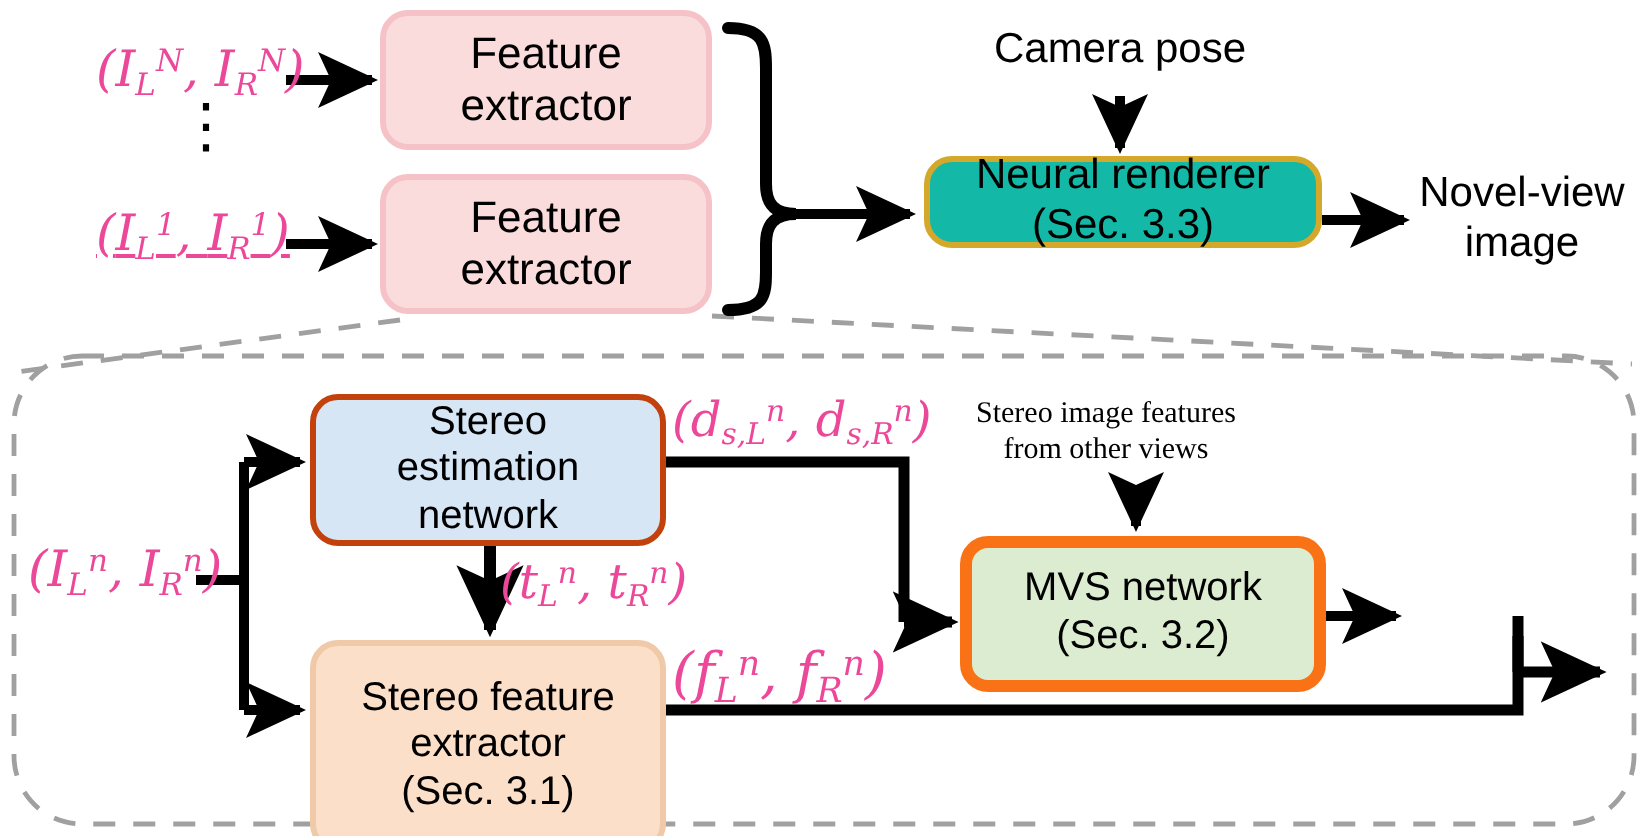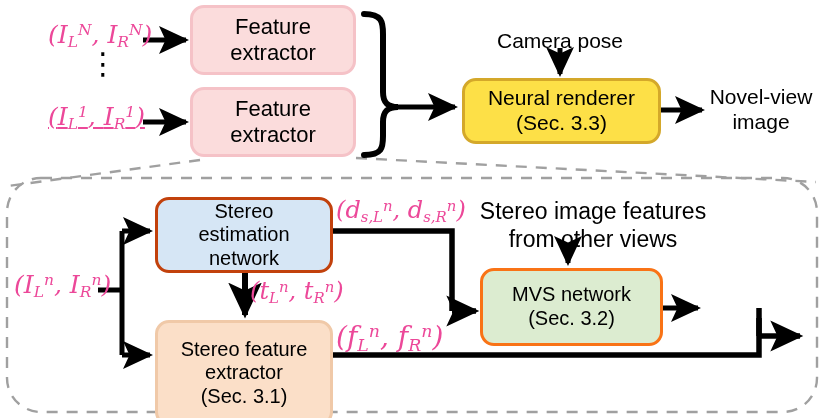--- a/index.html
+++ b/index.html
@@ -131,50 +131,50 @@
   <div class="node" style="left:190px; top:5px; width:166px; height:70px; background:#fbdcdc; border:3px solid #f5c2c7; border-radius:14px; font-size:22px;">
     <span class="ln">Feature</span>
     <span class="ln">extractor</span>
   </div>
 
   <div class="node" style="left:190px; top:87px; width:166px; height:70px; background:#fbdcdc; border:3px solid #f5c2c7; border-radius:14px; font-size:22px;">
     <span class="ln">Feature</span>
     <span class="ln">extractor</span>
   </div>
 
-  <div class="node" style="left:462px; top:78px; width:199px; height:66px; background:#fde047; border:3px solid #d4a82a; border-radius:14px; font-size:21px;">
+  <div class="node" style="left:462px; top:78px; width:199px; height:46px; background:#14b8a6; border:3px solid #d4a82a; border-radius:14px; font-size:21px;">
     <span class="ln">Neural renderer</span>
     <span class="ln">(Sec. 3.3)</span>
   </div>
 
   <div class="node" style="left:155px; top:197px; width:178px; height:76px; background:#d6e6f5; border:3px solid #c2410c; border-radius:14px; font-size:20px;">
     <span class="ln">Stereo</span>
     <span class="ln">estimation</span>
     <span class="ln">network</span>
   </div>
 
   <div class="node" style="left:155px; top:320px; width:178px; height:106px; background:#fbdfc8; border:3px solid #f0c9a8; border-radius:14px; font-size:20px;">
     <span class="ln">Stereo feature</span>
     <span class="ln">extractor</span>
     <span class="ln">(Sec. 3.1)</span>
   </div>
 
-  <div class="node" style="left:480px; top:268px; width:183px; height:78px; background:#dcecd0; border:3px solid #f97316; border-radius:14px; font-size:20px;">
+  <div class="node" style="left:480px; top:268px; width:183px; height:78px; background:#dcecd0; border:6px solid #f97316; border-radius:14px; font-size:20px;">
     <span class="ln">MVS network</span>
     <span class="ln">(Sec. 3.2)</span>
   </div>
 
-  <div class="lbl" style="left:490px; top:12px; width:140px; font-size:21px;margin-top:16px;">Camera pose</div>
+  <div class="lbl" style="left:490px; top:12px; width:140px; font-size:21px;">Camera pose</div>
 
   <div class="lbl" style="left:700px; top:84px; width:122px; font-size:21px;">
     <span class="ln">Novel-view</span><br>
     <span class="ln">image</span>
   </div>
 
-  <div class="lbl" style="left:472px; top:198px; width:242px; font-size:23px;">
+  <div class="lbl" style="left:432px; top:198px; width:242px; font-size:15px;font-family:Liberation Serif, serif;">
     <span class="ln">Stereo image features</span><br>
     <span class="ln">from other views</span>
   </div>
 
   <div class="dots" style="left:88px; top:58px; width:28px; font-size:30px;">
     <span>⋮</span>
   </div>
 
   <div class="math" style="left:48px; top:20px; font-size:25px;">
     (<span class="v">I</span><sub>L</sub><sup>N</sup>,&nbsp;<span class="v">I</span><sub>R</sub><sup>N</sup>)

